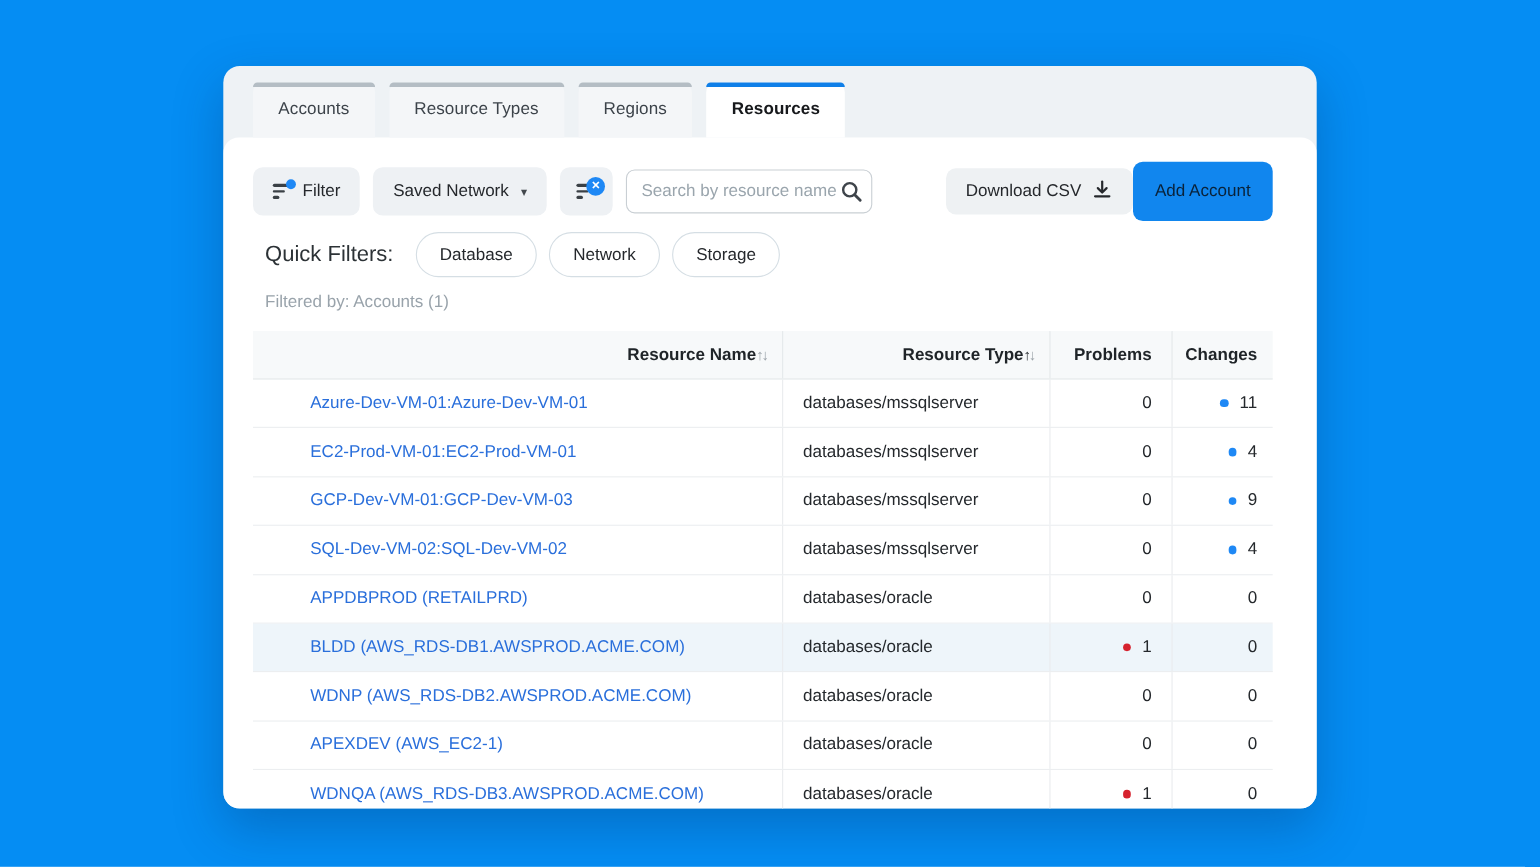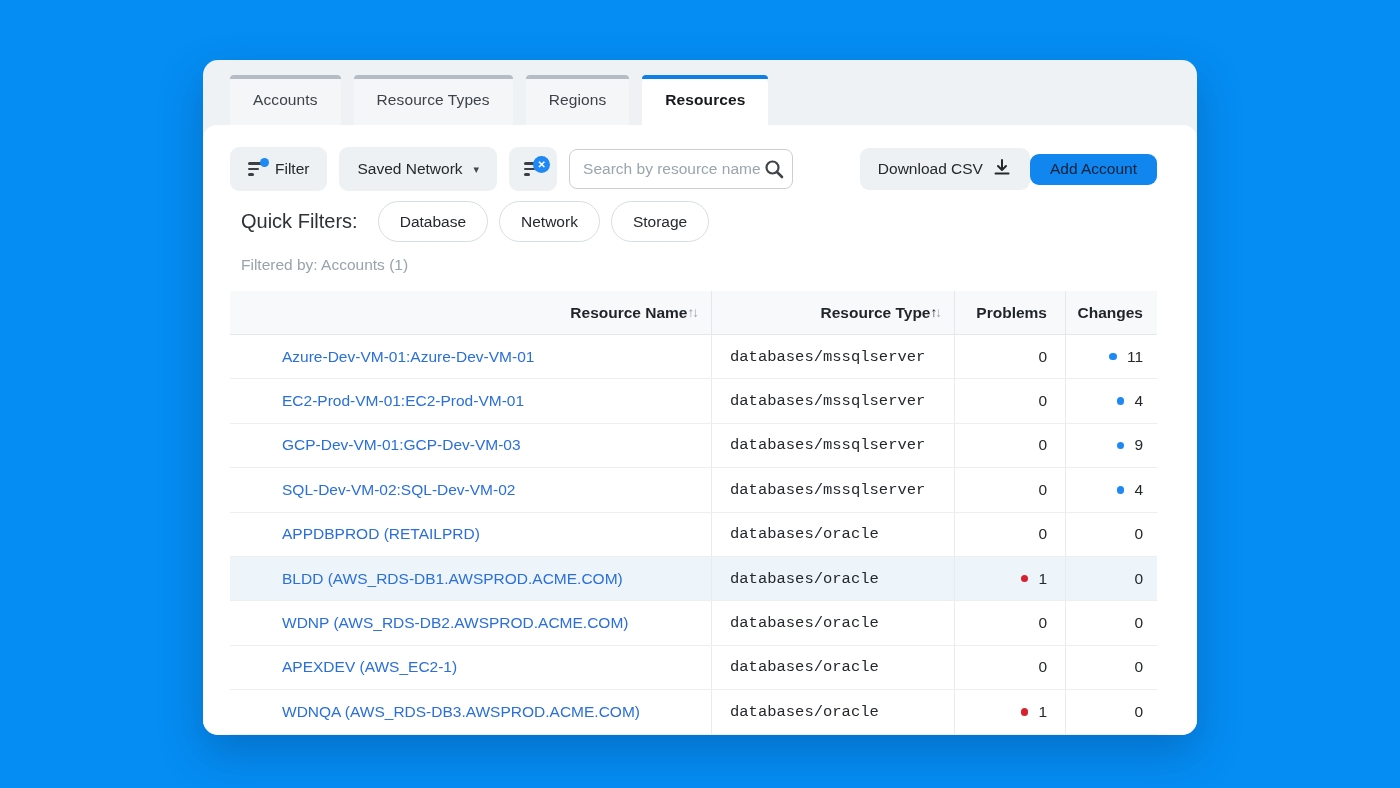--- a/index.html
+++ b/index.html
@@ -36,21 +36,21 @@
   .tb-right { margin-left:auto; display:flex; align-items:center; }
   .btn {
     border:none; cursor:pointer; border-radius:9px; font-family:inherit;
     font-size:15.5px; font-weight:500; color:#25282c;
     display:flex; align-items:center; gap:9px; padding:0 18px; height:44px;
     background:#eef1f4;
   }
   .btn .caret { font-size:11px; color:#43484d; margin-left:2px; }
   .btn-icononly { padding:0 15px; }
   .btn-download { background:#eef1f3; height:42px; }
-  .btn-add { background:#1186ee; color:#0a2239; height:31px; padding:8px 20px; font-size:15.5px; font-weight:500; }
+  .btn-add { background:#1186ee; color:#0a2239; height:54px; padding:8px 20px; font-size:15.5px; font-weight:500; }
 
   .filter-ic { position:relative; width:18px; height:14px; display:inline-block; }
   .filter-ic i { position:absolute; left:0; height:2.5px; border-radius:2px; background:#3a4045; display:block; }
   .filter-ic i:nth-child(1){ top:0; width:16px; }
   .filter-ic i:nth-child(2){ top:5.5px; width:11px; }
   .filter-ic i:nth-child(3){ top:11px; width:6px; }
   .filter-ic .badge { position:absolute; right:-3px; top:-4px; width:9px; height:9px; border-radius:50%; background:#1e88f5; }
   .filter-ic .xbadge {
     position:absolute; right:-8px; top:-6px; width:17px; height:17px; border-radius:50%;
     background:#1e88f5; color:#fff; font-size:10px; font-weight:700;
@@ -95,21 +95,21 @@
   .th-changes { padding-right:14px; }
   .sort { font-size:13.5px; letter-spacing:-2px; cursor:pointer; user-select:none; }
   .sort .up, .sort .down { color:#9aa2a8; }
   .sort.asc .up { color:#1d2226; }
 
   .trow { height:44.4px; border-bottom:1px solid #eceef0; cursor:pointer; }
   .trow.hl { background:#eef5fa; }
   .td { display:flex; align-items:center; padding:0 14px 0 12px; border-right:1px solid #e9ecee; color:#24282c; }
   .td:last-child { border-right:none; }
   .td-name a { color:#2a6fdb; text-decoration:none;margin-left:40px; }
-  .td-type { padding-left:18px;font-family:Liberation Mono, monospace; }
+  .td-type { padding-left:18px; }
   .td-num { justify-content:flex-end; }
   .td-problems { padding-right:18px; }
   .td-changes { padding-right:14px; }
   .dot { display:none; width:7.5px; height:7.5px; border-radius:50%; margin-right:10px; }
   .dot.show { display:inline-block; }
   .dot.blue { background:#1e88f5; }
   .dot.red { background:#d6222e; }
 </style>
 </head>
 <body>

